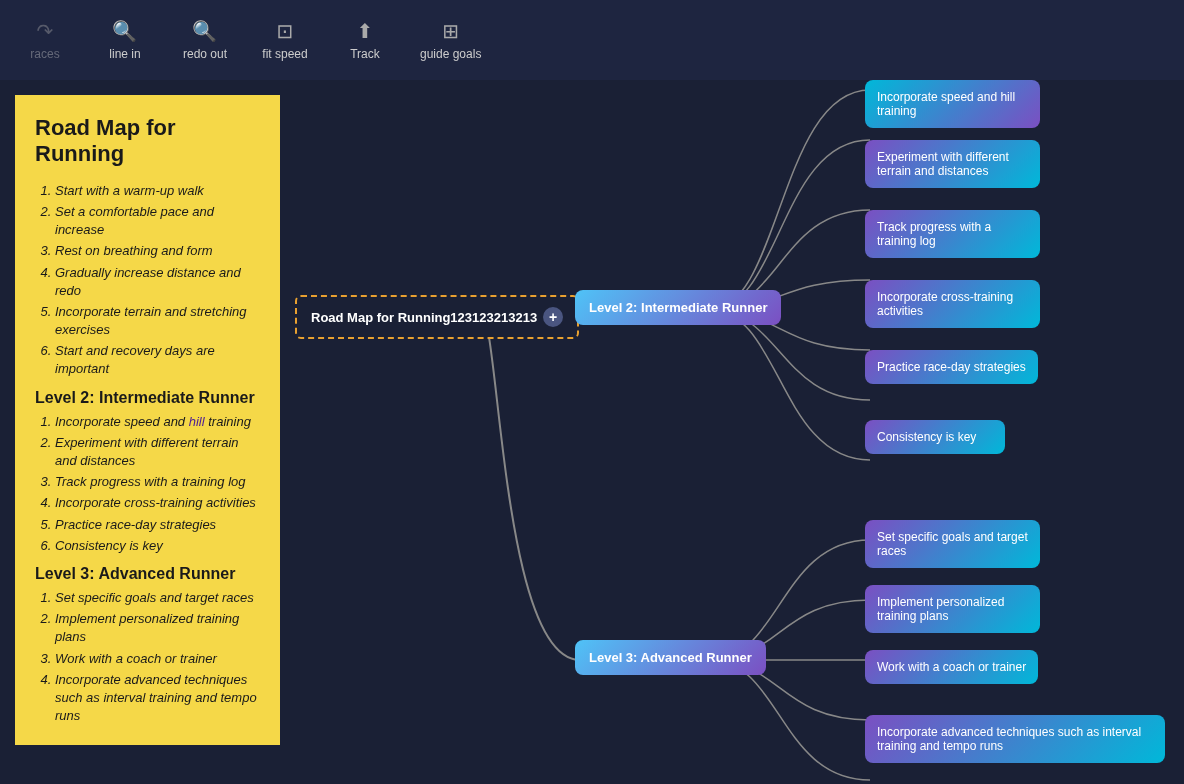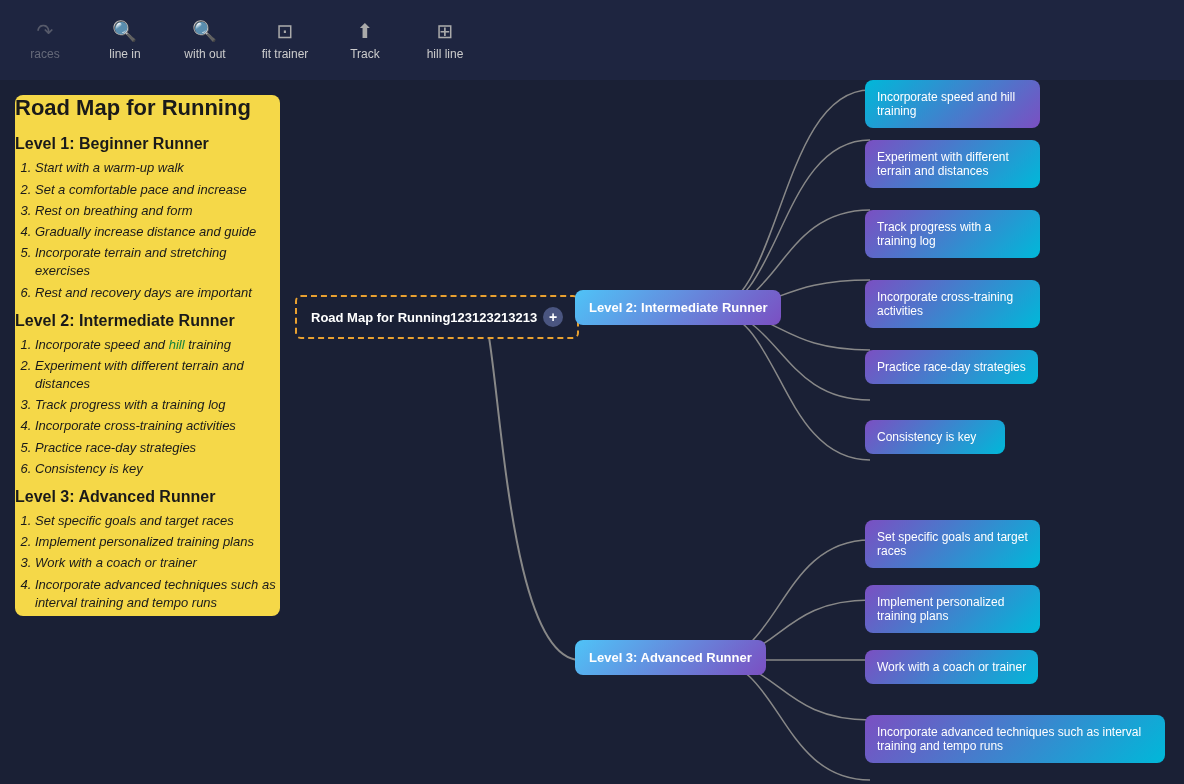--- a/index.html
+++ b/index.html
@@ -40,21 +40,22 @@
     }
     .toolbar-btn.disabled { opacity: 0.4; }
 
     
     #sidebar {
       position: absolute;
       top: 95px;
       left: 15px;
       width: 265px;
       background: #f5d848;
-      border-radius: 8px;
+      border-radius: 0;
+      padding: 20px;
       color: #1a1a1a;
       font-size: 13px;
       z-index: 10;
       max-height: 650px;
       overflow: hidden;
     }
     #sidebar h1 {
       font-size: 22px;
       font-weight: bold;
       margin-bottom: 14px;
@@ -157,50 +158,49 @@
   <div class="toolbar-btn disabled">
     <span class="icon">↷</span>
     <span>races</span>
   </div>
   <div class="toolbar-btn">
     <span class="icon">🔍</span>
     <span>line in</span>
   </div>
   <div class="toolbar-btn">
     <span class="icon">🔍</span>
-    <span>with out</span>
+    <span>redo out</span>
   </div>
   <div class="toolbar-btn">
     <span class="icon">⊡</span>
-    <span>fit trainer</span>
+    <span>fit speed</span>
   </div>
   <div class="toolbar-btn">
     <span class="icon">⬆</span>
     <span>Track</span>
   </div>
   <div class="toolbar-btn">
     <span class="icon">⊞</span>
-    <span>hill line</span>
+    <span>guide goals</span>
   </div>
 </div>
 
 <div id="sidebar">
   <h1>Road Map for Running</h1>
-  <h2>Level 1: Beginner Runner</h2>
   <ol>
     <li>Start with a warm-up walk</li>
     <li>Set a comfortable pace and increase</li>
     <li>Rest on breathing and form</li>
-    <li>Gradually increase distance and guide</li>
+    <li>Gradually increase distance and redo</li>
     <li>Incorporate terrain and stretching exercises</li>
-    <li>Rest and recovery days are important</li>
+    <li>Start and recovery days are important</li>
   </ol>
   <h2>Level 2: Intermediate Runner</h2>
   <ol>
-    <li>Incorporate speed and <span style="color:#15803d">hill</span> training</li>
+    <li>Incorporate speed and <span style="color:#4c1d95">hill</span> training</li>
     <li>Experiment with different terrain and distances</li>
     <li>Track progress with a training log</li>
     <li>Incorporate cross-training activities</li>
     <li>Practice race-day strategies</li>
     <li>Consistency is key</li>
   </ol>
   <h2>Level 3: Advanced Runner</h2>
   <ol>
     <li>Set specific goals and target races</li>
     <li>Implement personalized training plans</li>

